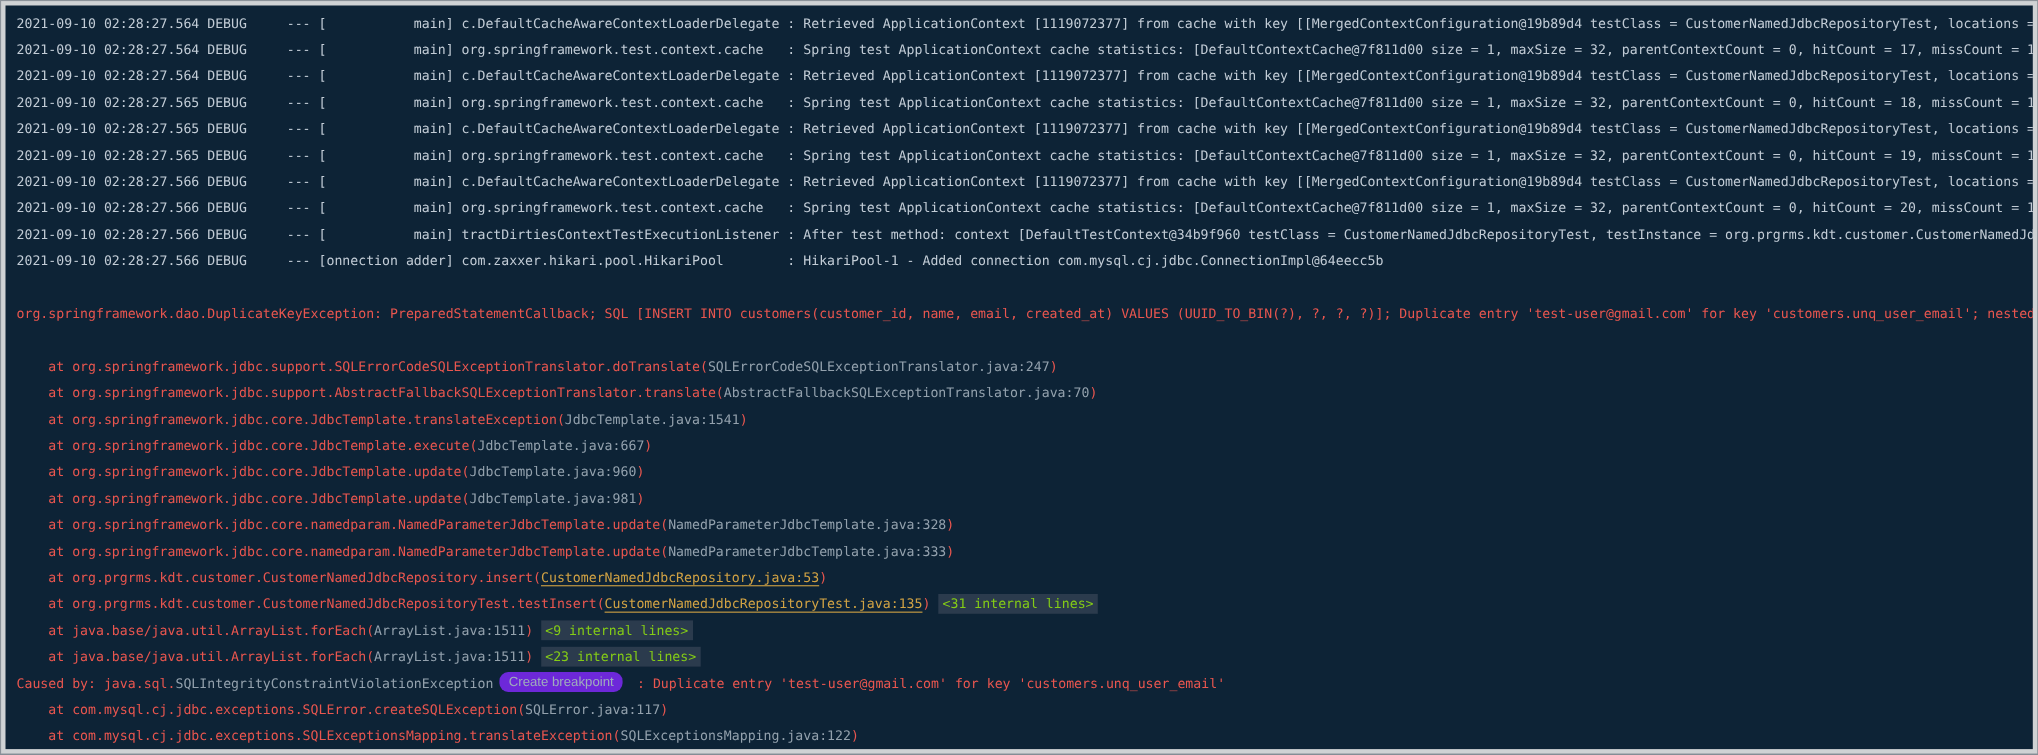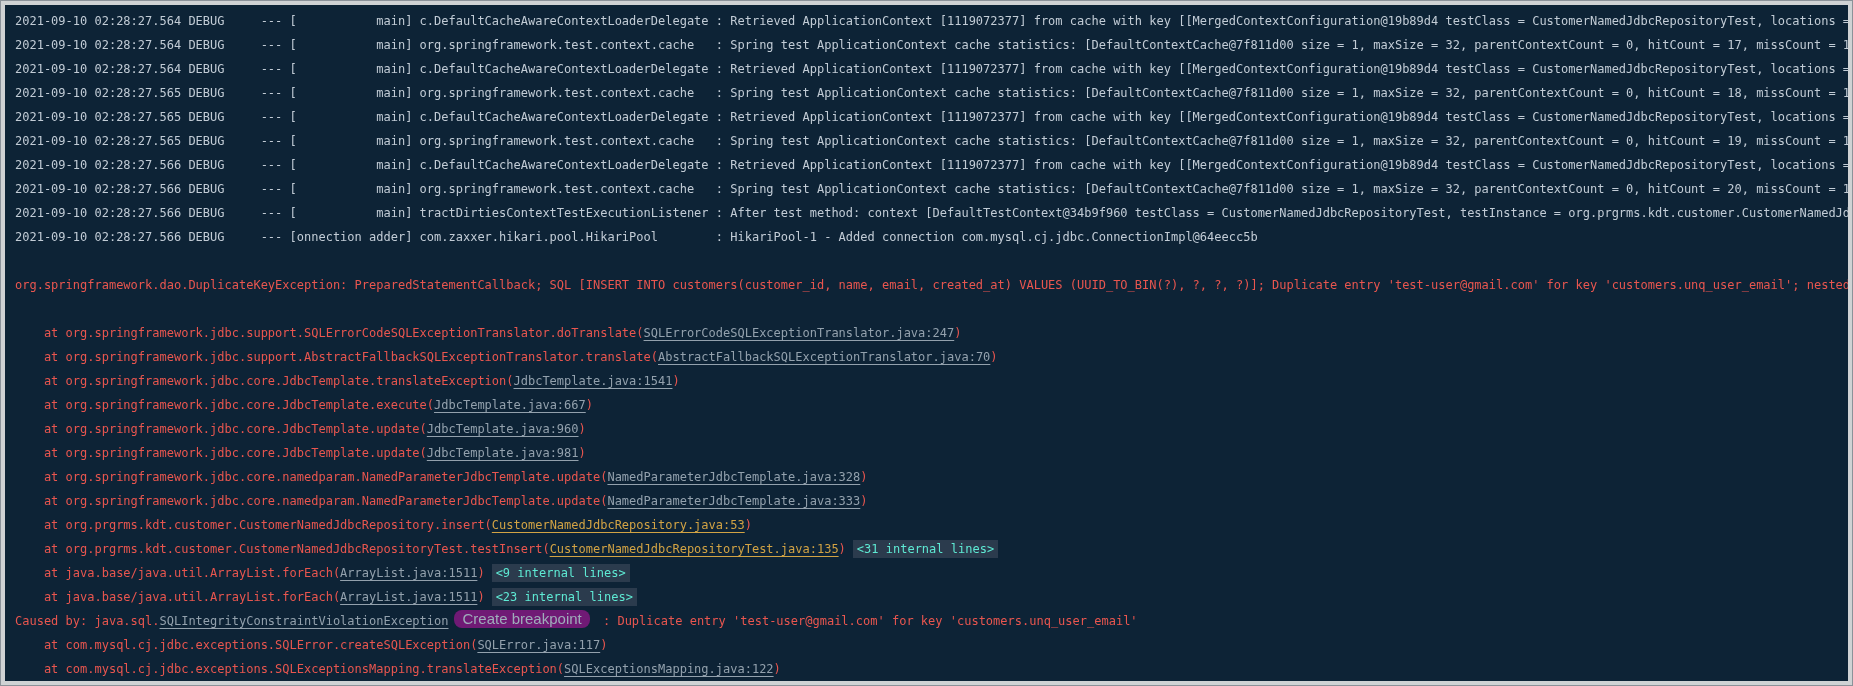--- a/index.html
+++ b/index.html
@@ -13,31 +13,31 @@
     padding: 4px 0 0 10px;
     font-family: "DejaVu Sans Mono", "Liberation Mono", monospace;
     font-size: 12px; line-height: 24px;
     white-space: pre; overflow: hidden;
     color: #c2ccd6;
   }
   .line { height: 24px; }
   .seg-plain { color: #c2ccd6; }
   .seg-error { color: #e9564f; }
   .seg-link {
-    color: #93a1ad; text-decoration: underline; text-underline-offset: 3px; cursor: pointer; text-align: center;
+    color: #93a1ad; text-underline-offset: 3px; cursor: pointer; text-align: center;
   }
   .seg-link-user {
     color: #d2a344; text-decoration: underline; text-underline-offset: 3px; cursor: pointer; text-align: center;
   }
   .seg-fold {
-    color: #5eead4; background: #2b3b4d; padding: 2px 4px; margin-left: 7px; cursor: pointer;
+    color: #84cc16; background: #2b3b4d; padding: 2px 4px; margin-left: 7px; cursor: pointer;
   }
   .seg-chip {
-    display: inline-block; background: #701a75; color: #9fadbb;
-    font-family: "Liberation Sans", sans-serif; font-size: 15px; line-height: 16px;
+    display: inline-block; background: #6d28d9; color: #9fadbb;
+    font-family: "Liberation Sans", sans-serif; font-size: 12px; line-height: 16px;
     padding: 1px 8px; border-radius: 8px; margin: 0 6px; vertical-align: 1px; cursor: pointer;
   }
 </style>
 </head>
 <body>
 
 <div class="frame">
   <div class="console"><div class="line"><span class="seg-plain">2021-09-10 02:28:27.564 DEBUG     --- [           main] c.DefaultCacheAwareContextLoaderDelegate : Retrieved ApplicationContext [1119072377] from cache with key [[MergedContextConfiguration@19b89d4 testClass = CustomerNamedJdbcRepositoryTest, locations = '{}', cla</span></div><div class="line"><span class="seg-plain">2021-09-10 02:28:27.564 DEBUG     --- [           main] org.springframework.test.context.cache   : Spring test ApplicationContext cache statistics: [DefaultContextCache@7f811d00 size = 1, maxSize = 32, parentContextCount = 0, hitCount = 17, missCount = 1]</span></div><div class="line"><span class="seg-plain">2021-09-10 02:28:27.564 DEBUG     --- [           main] c.DefaultCacheAwareContextLoaderDelegate : Retrieved ApplicationContext [1119072377] from cache with key [[MergedContextConfiguration@19b89d4 testClass = CustomerNamedJdbcRepositoryTest, locations = '{}', cla</span></div><div class="line"><span class="seg-plain">2021-09-10 02:28:27.565 DEBUG     --- [           main] org.springframework.test.context.cache   : Spring test ApplicationContext cache statistics: [DefaultContextCache@7f811d00 size = 1, maxSize = 32, parentContextCount = 0, hitCount = 18, missCount = 1]</span></div><div class="line"><span class="seg-plain">2021-09-10 02:28:27.565 DEBUG     --- [           main] c.DefaultCacheAwareContextLoaderDelegate : Retrieved ApplicationContext [1119072377] from cache with key [[MergedContextConfiguration@19b89d4 testClass = CustomerNamedJdbcRepositoryTest, locations = '{}', cla</span></div><div class="line"><span class="seg-plain">2021-09-10 02:28:27.565 DEBUG     --- [           main] org.springframework.test.context.cache   : Spring test ApplicationContext cache statistics: [DefaultContextCache@7f811d00 size = 1, maxSize = 32, parentContextCount = 0, hitCount = 19, missCount = 1]</span></div><div class="line"><span class="seg-plain">2021-09-10 02:28:27.566 DEBUG     --- [           main] c.DefaultCacheAwareContextLoaderDelegate : Retrieved ApplicationContext [1119072377] from cache with key [[MergedContextConfiguration@19b89d4 testClass = CustomerNamedJdbcRepositoryTest, locations = '{}', cla</span></div><div class="line"><span class="seg-plain">2021-09-10 02:28:27.566 DEBUG     --- [           main] org.springframework.test.context.cache   : Spring test ApplicationContext cache statistics: [DefaultContextCache@7f811d00 size = 1, maxSize = 32, parentContextCount = 0, hitCount = 20, missCount = 1]</span></div><div class="line"><span class="seg-plain">2021-09-10 02:28:27.566 DEBUG     --- [           main] tractDirtiesContextTestExecutionListener : After test method: context [DefaultTestContext@34b9f960 testClass = CustomerNamedJdbcRepositoryTest, testInstance = org.prgrms.kdt.customer.CustomerNamedJdbcReposito</span></div><div class="line"><span class="seg-plain">2021-09-10 02:28:27.566 DEBUG     --- [onnection adder] com.zaxxer.hikari.pool.HikariPool        : HikariPool-1 - Added connection com.mysql.cj.jdbc.ConnectionImpl@64eecc5b</span></div><div class="line"></div><div class="line"><span class="seg-error">org.springframework.dao.DuplicateKeyException: PreparedStatementCallback; SQL [INSERT INTO customers(customer_id, name, email, created_at) VALUES (UUID_TO_BIN(?), ?, ?, ?)]; Duplicate entry 'test-user@gmail.com' for key 'customers.unq_user_email'; nested excepti</span></div><div class="line"></div><div class="line"><span class="seg-error">    at org.springframework.jdbc.support.SQLErrorCodeSQLExceptionTranslator.doTranslate(</span><span class="seg-link">SQLErrorCodeSQLExceptionTranslator.java:247</span><span class="seg-error">)</span></div><div class="line"><span class="seg-error">    at org.springframework.jdbc.support.AbstractFallbackSQLExceptionTranslator.translate(</span><span class="seg-link">AbstractFallbackSQLExceptionTranslator.java:70</span><span class="seg-error">)</span></div><div class="line"><span class="seg-error">    at org.springframework.jdbc.core.JdbcTemplate.translateException(</span><span class="seg-link">JdbcTemplate.java:1541</span><span class="seg-error">)</span></div><div class="line"><span class="seg-error">    at org.springframework.jdbc.core.JdbcTemplate.execute(</span><span class="seg-link">JdbcTemplate.java:667</span><span class="seg-error">)</span></div><div class="line"><span class="seg-error">    at org.springframework.jdbc.core.JdbcTemplate.update(</span><span class="seg-link">JdbcTemplate.java:960</span><span class="seg-error">)</span></div><div class="line"><span class="seg-error">    at org.springframework.jdbc.core.JdbcTemplate.update(</span><span class="seg-link">JdbcTemplate.java:981</span><span class="seg-error">)</span></div><div class="line"><span class="seg-error">    at org.springframework.jdbc.core.namedparam.NamedParameterJdbcTemplate.update(</span><span class="seg-link">NamedParameterJdbcTemplate.java:328</span><span class="seg-error">)</span></div><div class="line"><span class="seg-error">    at org.springframework.jdbc.core.namedparam.NamedParameterJdbcTemplate.update(</span><span class="seg-link">NamedParameterJdbcTemplate.java:333</span><span class="seg-error">)</span></div><div class="line"><span class="seg-error">    at org.prgrms.kdt.customer.CustomerNamedJdbcRepository.insert(</span><span class="seg-link-user">CustomerNamedJdbcRepository.java:53</span><span class="seg-error">)</span></div><div class="line"><span class="seg-error">    at org.prgrms.kdt.customer.CustomerNamedJdbcRepositoryTest.testInsert(</span><span class="seg-link-user">CustomerNamedJdbcRepositoryTest.java:135</span><span class="seg-error">)</span><span class="seg-fold">&lt;31 internal lines&gt;</span></div><div class="line"><span class="seg-error">    at java.base/java.util.ArrayList.forEach(</span><span class="seg-link">ArrayList.java:1511</span><span class="seg-error">)</span><span class="seg-fold">&lt;9 internal lines&gt;</span></div><div class="line"><span class="seg-error">    at java.base/java.util.ArrayList.forEach(</span><span class="seg-link">ArrayList.java:1511</span><span class="seg-error">)</span><span class="seg-fold">&lt;23 internal lines&gt;</span></div><div class="line"><span class="seg-error">Caused by: java.sql.</span><span class="seg-link">SQLIntegrityConstraintViolationException</span><span class="seg-chip">Create breakpoint</span><span class="seg-error"> : Duplicate entry 'test-user@gmail.com' for key 'customers.unq_user_email'</span></div><div class="line"><span class="seg-error">    at com.mysql.cj.jdbc.exceptions.SQLError.createSQLException(</span><span class="seg-link">SQLError.java:117</span><span class="seg-error">)</span></div><div class="line"><span class="seg-error">    at com.mysql.cj.jdbc.exceptions.SQLExceptionsMapping.translateException(</span><span class="seg-link">SQLExceptionsMapping.java:122</span><span class="seg-error">)</span></div></div>
 </div>
 

